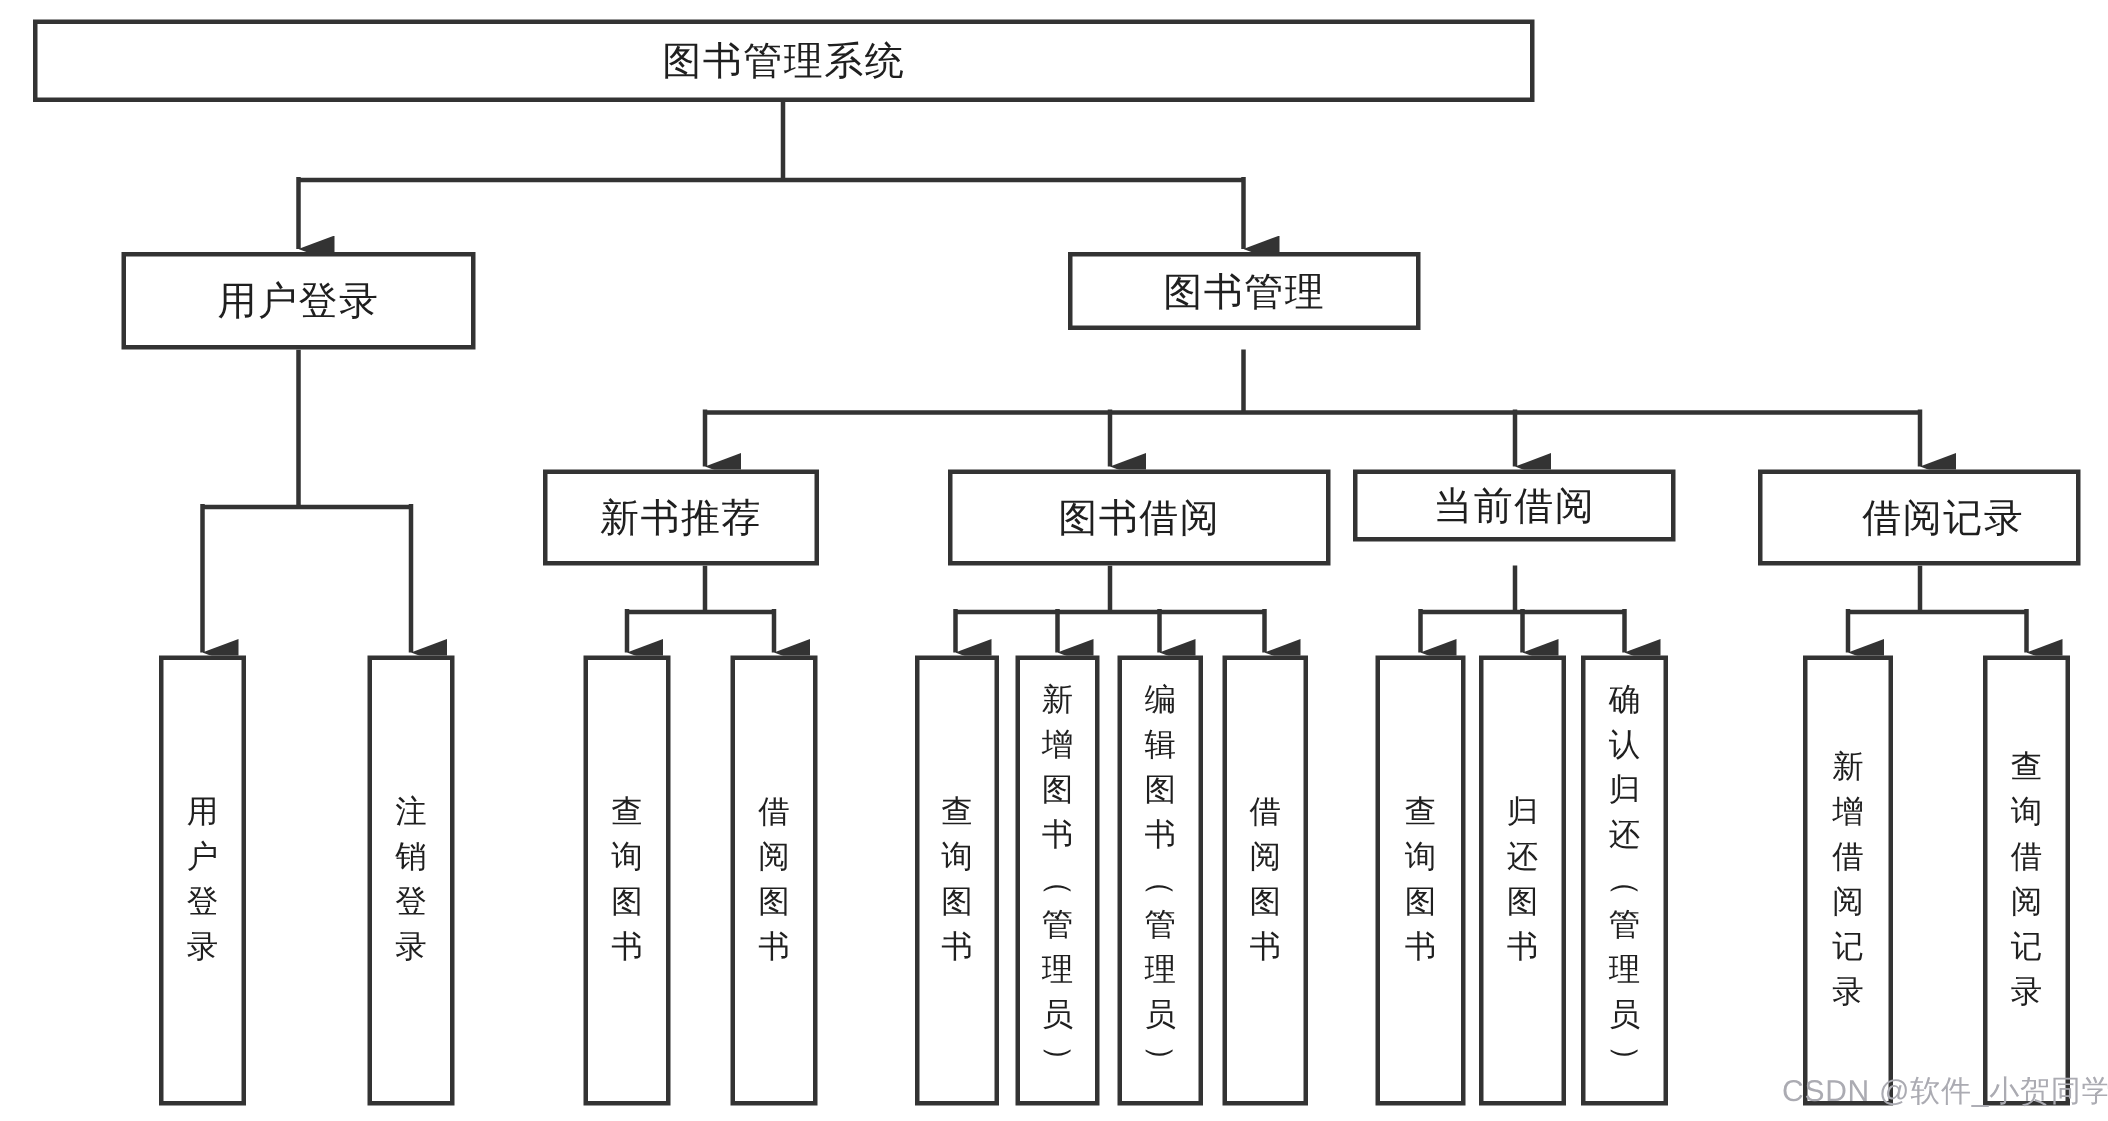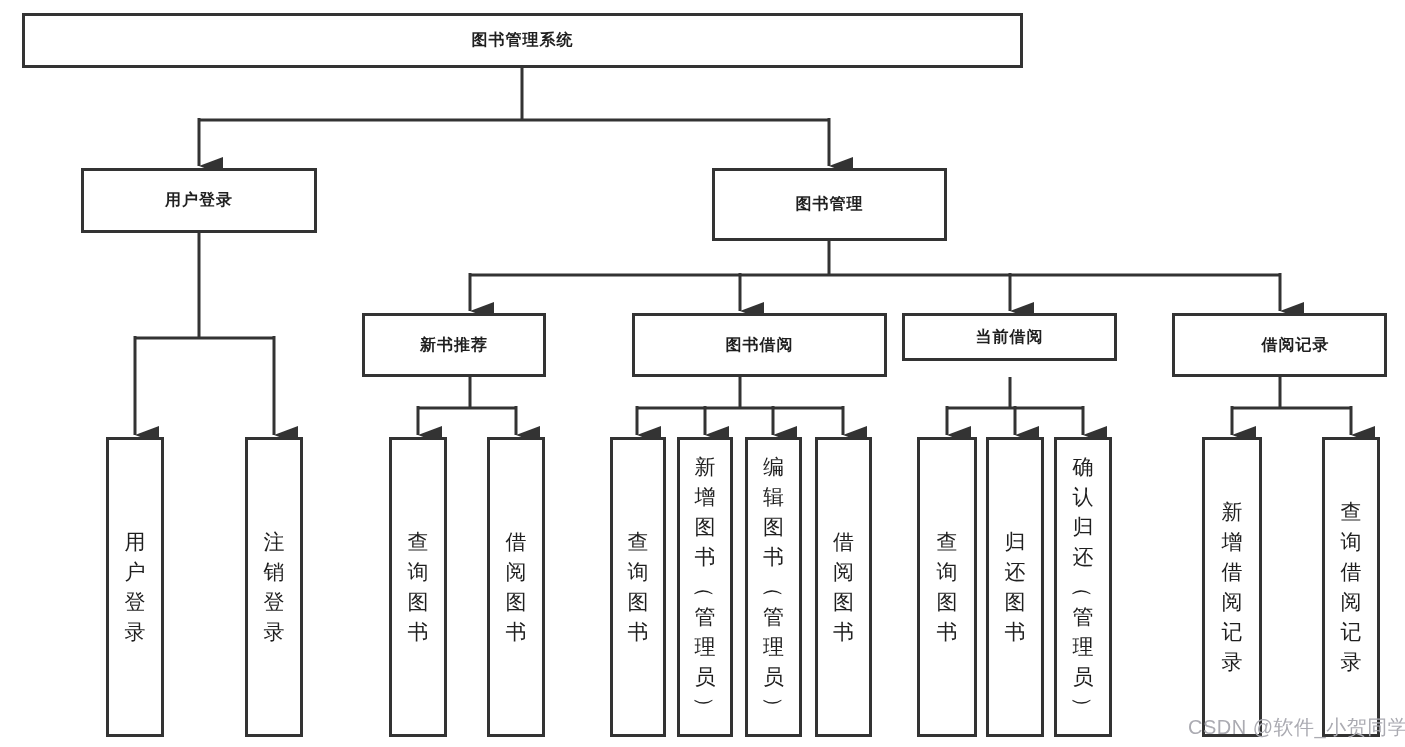--- a/index.html
+++ b/index.html
@@ -6,21 +6,21 @@
   .canvas {
     position:relative; width:1405px; height:747px; background:#ffffff;
     font-family:"Liberation Sans", sans-serif; overflow:hidden;
   }
   svg.wires { position:absolute; left:0; top:0; z-index:1; }
   .node {
     position:absolute; box-sizing:border-box; background:#ffffff;
     border:3px solid #333333; color:#1f1f1f; z-index:2;
     display:flex; align-items:center; justify-content:center;
   }
-  .hbox { font-size:16px; letter-spacing:1px; white-space:nowrap;font-weight:bold; }
+  .hbox { font-size:26px; letter-spacing:1px; white-space:nowrap; }
   .vbox { flex-direction:column; font-size:21px; }
   .vbox span { display:block; height:30px; line-height:30px; width:100%; text-align:center; }
   .vbox span.vpar { transform:rotate(90deg); }
   .watermark {
     position:absolute; left:1188px; top:714px; z-index:5;
     font-size:20px; color:#ababb2; letter-spacing:0.5px; white-space:nowrap;
   }
 </style>
 </head>
 <body>
@@ -66,21 +66,21 @@
 
       <path d="M1280 377 V408 M1232 408 H1351"></path>
       <line x1="1232" y1="406" x2="1232" y2="435" marker-end="url(#ah)"></line>
       <line x1="1351" y1="406" x2="1351" y2="435" marker-end="url(#ah)"></line>
     </g>
   </svg>
 
   <div class="node hbox" style="left:22px; top:13px; width:1001px; height:55px;">图书管理系统</div>
 
   <div class="node hbox" style="left:81px; top:168px; width:236px; height:65px;text-align:center;">用户登录</div>
-  <div class="node hbox" style="left:712px; top:168px; width:235px; height:73px;">图书管理</div>
+  <div class="node hbox" style="left:712px; top:168px; width:235px; height:52px;">图书管理</div>
 
   <div class="node hbox" style="left:362px; top:313px; width:184px; height:64px;">新书推荐</div>
   <div class="node hbox" style="left:632px; top:313px; width:255px; height:64px;">图书借阅</div>
   <div class="node hbox" style="left:902px; top:313px; width:215px; height:48px;">当前借阅</div>
   <div class="node hbox" style="left:1172px; top:313px; width:215px; height:64px;padding-left:32px;">借阅记录</div>
 
   <div class="node vbox" style="left:106px; top:437px; width:58px; height:300px;">
       <span>用</span>
       <span>户</span>
       <span>登</span>

